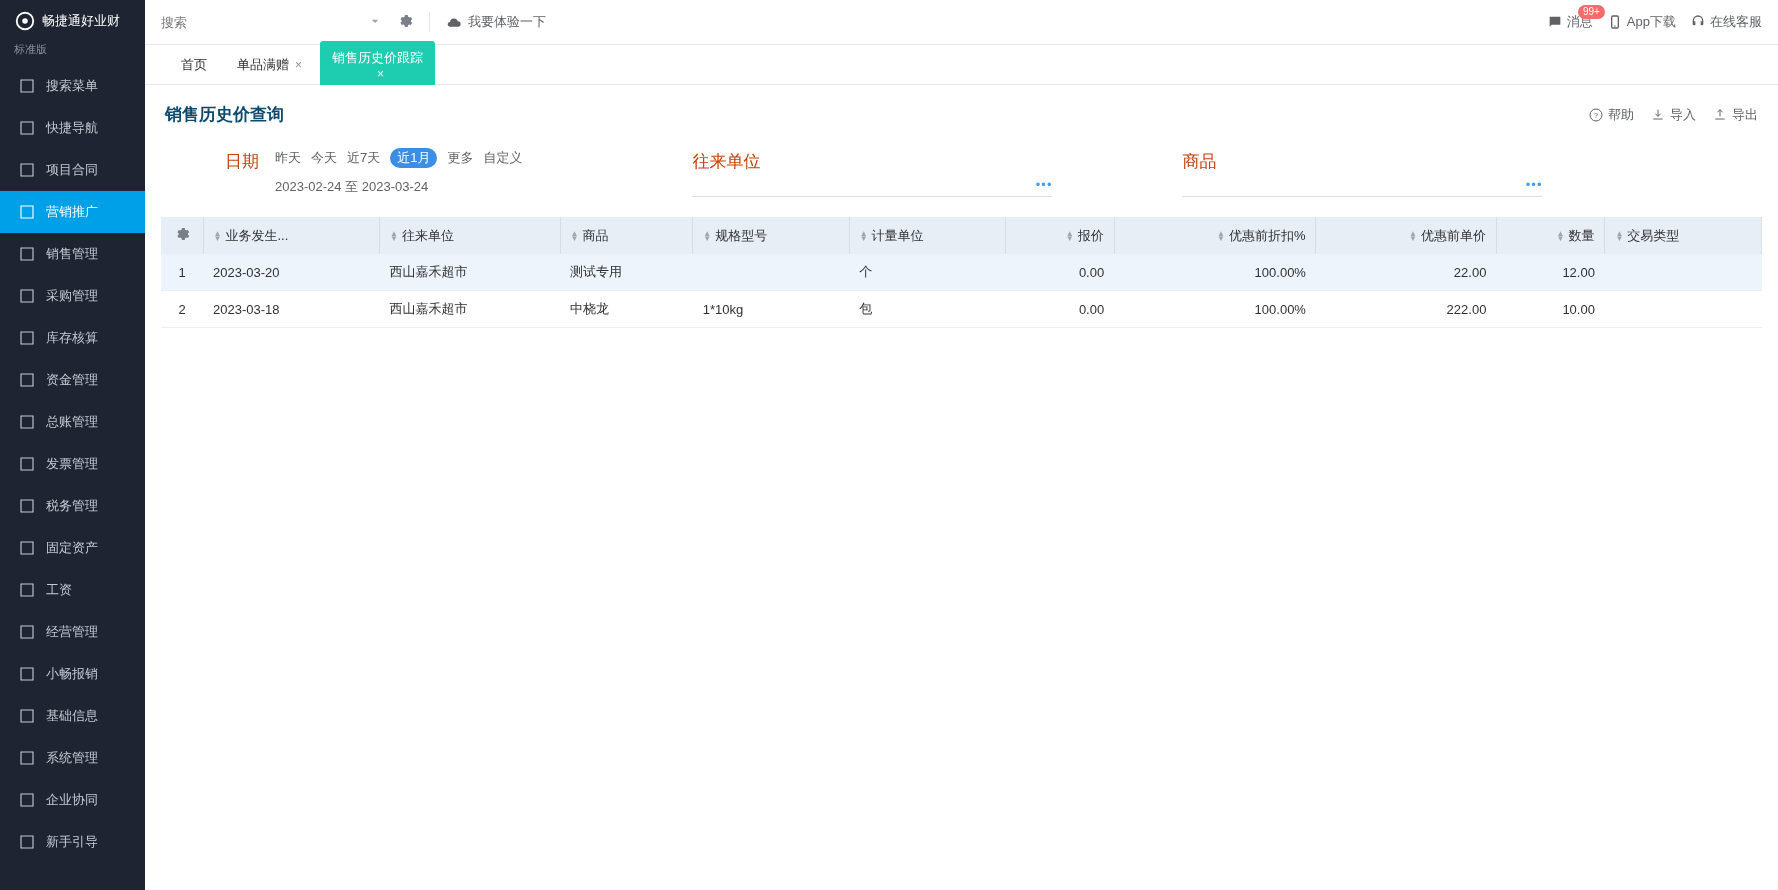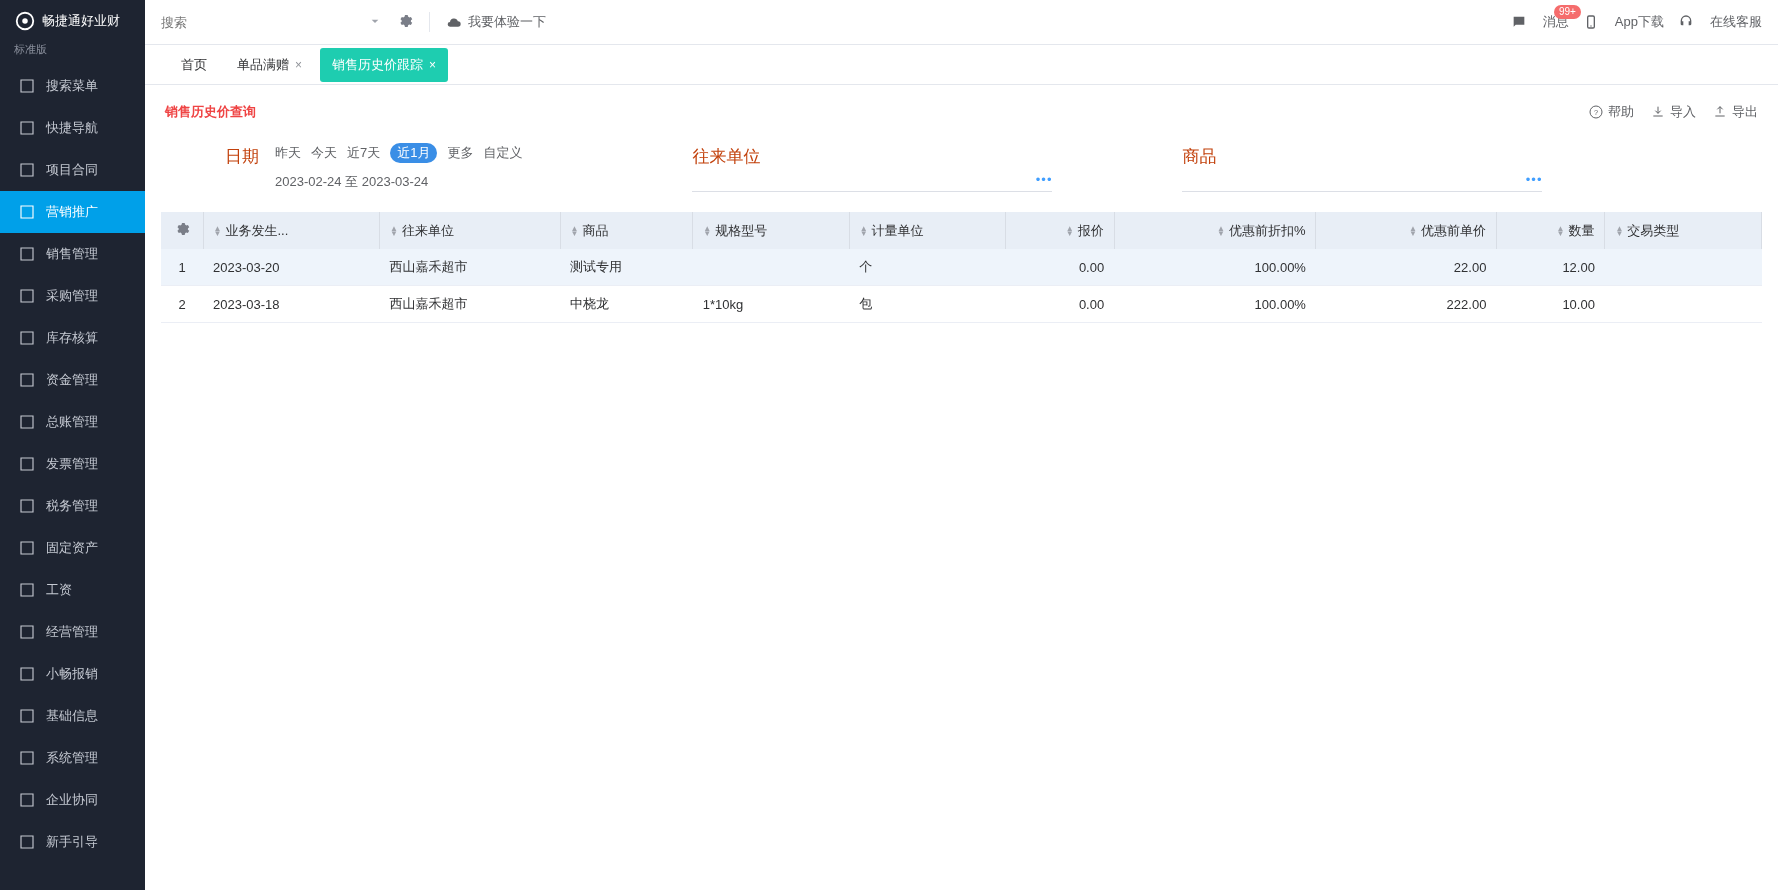--- a/index.html
+++ b/index.html
@@ -22,34 +22,34 @@
     .main { flex: 1; display: flex; flex-direction: column; overflow: hidden; }
     .topbar { display: flex; align-items: center; height: 45px; border-bottom: 1px solid #e4e7ed; padding: 0 16px; }
     .search-wrap { display: flex; align-items: center; }
     .search-input { border: none; outline: none; width: 200px; font-size: 13px; color: #606266; }
     .search-chevron { color: #a0a4ac; margin-left: 6px; }
     .search-gear { color: #7a7e88; margin-left: 14px; }
     .divider-v { width: 1px; height: 20px; background: #e4e7ed; margin: 0 16px; }
     .experience { display: flex; align-items: center; color: #606266; cursor: pointer; }
     .spacer { flex: 1; }
     .top-actions { display: flex; align-items: center; gap: 14px; color: #606266; }
-    .top-action { display: flex; align-items: center; gap: 16px; cursor: pointer; position: relative; font-size: 13px; }
+    .top-action { display: flex; align-items: center; gap: 4px; cursor: pointer; position: relative; font-size: 13px; }
     .badge { position: absolute; top: -8px; right: -12px; background: #f56c6c; color: #fff; font-size: 10px; border-radius: 10px; padding: 1px 5px; line-height: 12px; }
     
     
     .tabs { display: flex; align-items: center; height: 40px; border-bottom: 1px solid #e4e7ed; padding: 0 24px; gap: 6px; }
     .tab { display: flex; align-items: center; padding: 8px 12px; font-size: 13px; cursor: pointer; color: #303133; }
     .tab .close { margin-left: 6px; color: #909399; font-size: 12px; }
-    .tab.active { background: #1ecdb0; color: #fff; border-radius: 3px; }
+    .tab.active { background: #1ecdb0; color: #fff; border-radius: 3px; flex-direction: column; }
     .tab.active .close { color: #fff; }
     
     
     .content { flex: 1; background: #fff; overflow: auto; }
     .page-header { display: flex; align-items: center; padding: 18px 20px 14px; }
-    .page-title { font-size: 13px; color: #ef4444; }
+    .page-title { font-size: 17px; color: #0c4a6e; }
     .page-actions { margin-left: auto; display: flex; gap: 16px; color: #606266; font-size: 13px; }
     .page-action { display: flex; align-items: center; gap: 4px; cursor: pointer; }
     
     
     .filters { display: flex; padding: 8px 20px 20px; gap: 50px; }
     .filter-row { display: flex; align-items: flex-start; gap: 14px; }
     .filter-label { color: #c2410c; font-size: 17px; min-width: 36px; padding-top: 2px; }
     .date-opts { display: flex; flex-direction: column; gap: 10px; }
     .date-line1 { display: flex; align-items: center; gap: 10px; }
     .date-opt { color: #606266; cursor: pointer; font-size: 13px; }

